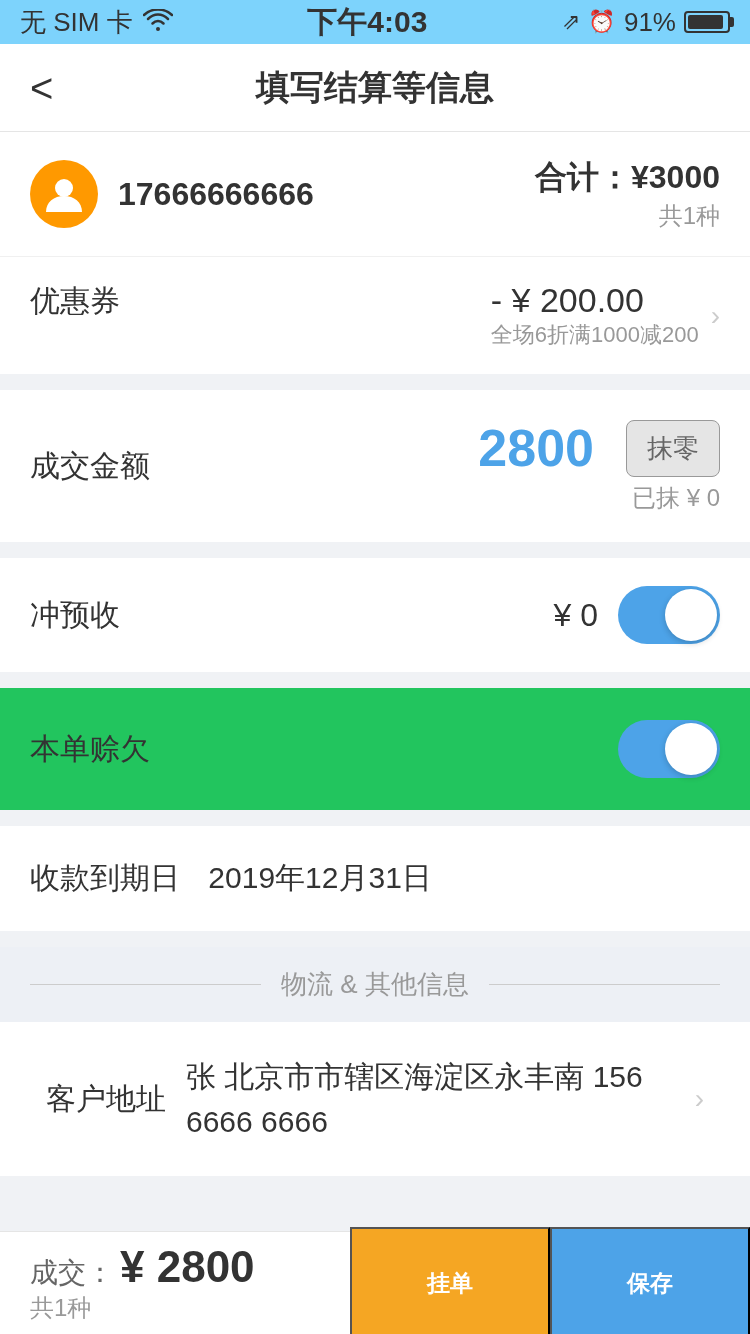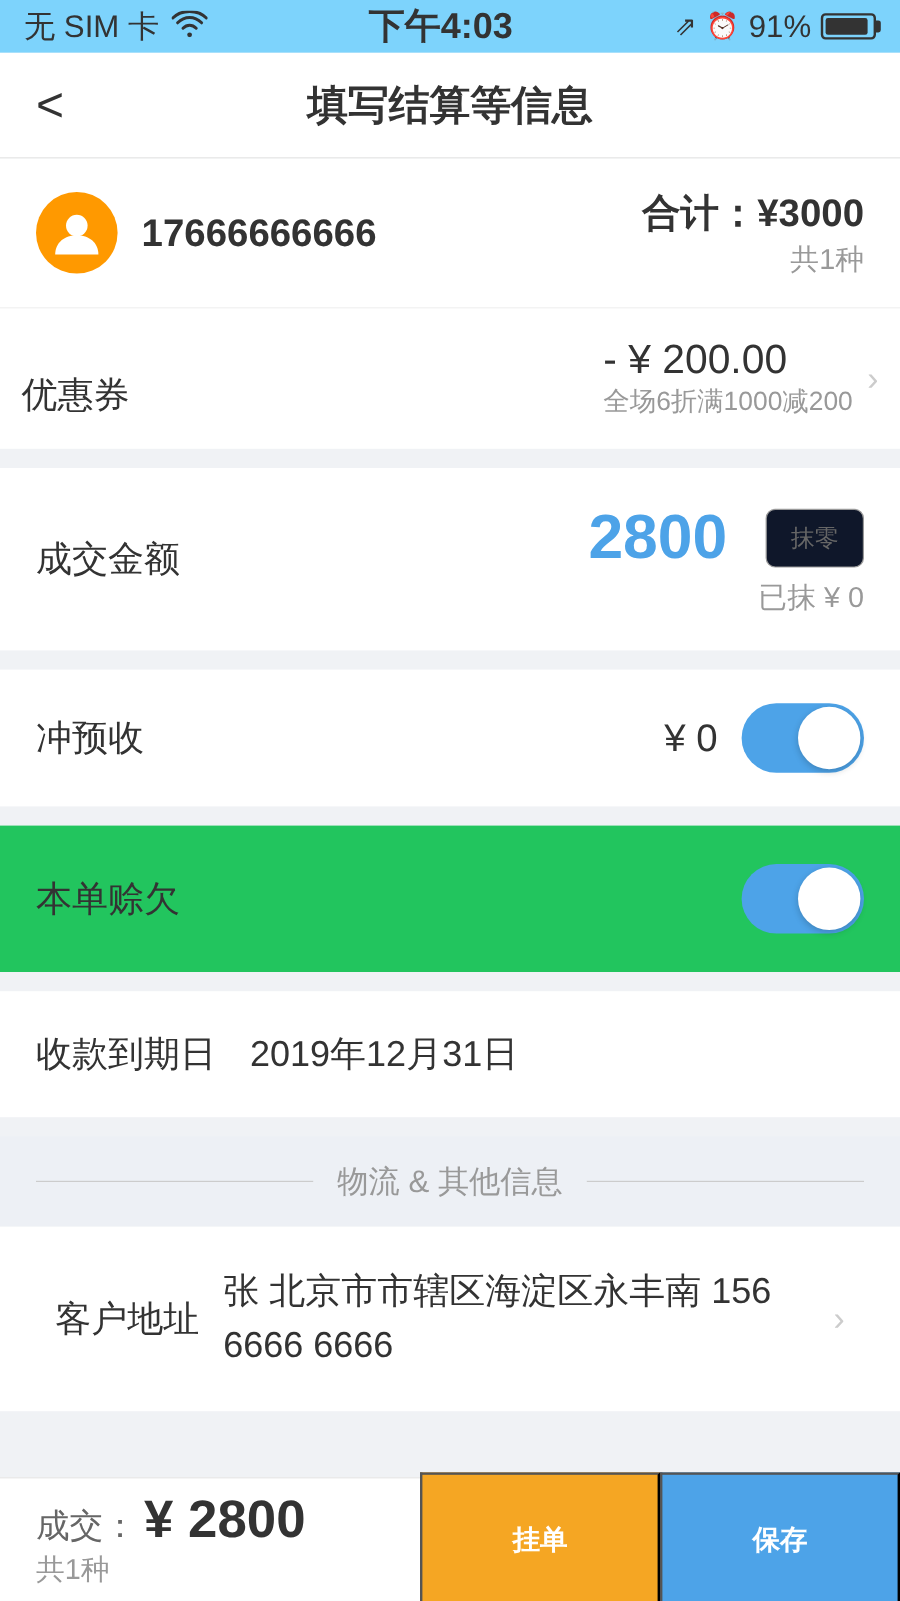--- a/index.html
+++ b/index.html
@@ -88,23 +88,23 @@
     .customer-info { display: flex; flex-direction: column; gap: 6px; }
     .customer-phone { font-size: 32px; font-weight: 600; color: #333; }
     .customer-debt { font-size: 24px; color: #999; }
     .customer-right { text-align: right; }
     .total-amount { font-size: 32px; font-weight: 600; color: #333; }
     .total-count { font-size: 24px; color: #999; }
 
     
     .coupon-row {
       display: flex;
-      align-items: flex-end;
-      justify-content: space-between;
-      padding: 24px 18px;
+      align-items: flex-start;
+      justify-content: space-between;
+      padding: 24px 30px;
       border-top: 1px solid #f0f0f0;
     }
     .coupon-label { font-size: 30px; color: #333; }
     .coupon-right { display: flex; align-items: center; gap: 12px; }
     .coupon-discount { font-size: 34px; color: #333; font-weight: 500; }
     .coupon-desc { font-size: 22px; color: #999; text-align: right; }
     .arrow-right { font-size: 28px; color: #ccc; }
 
     
     .amount-section {
@@ -119,23 +119,23 @@
       border-bottom: 1px solid #f0f0f0;
     }
     .amount-row:last-child { border-bottom: none; }
     .row-label { font-size: 30px; color: #333; }
     .row-right { display: flex; align-items: center; gap: 32px; }
     .amount-value { font-size: 52px; font-weight: 700; color: #4da3e8; }
     .round-btn {
       border: 1px solid #999;
       border-radius: 8px;
       padding: 10px 20px;
-      font-size: 20px;
+      font-size: 26px;
       color: #666;
-      background: #0f172a;
+      background: #e5e5e5;
       cursor: pointer;
     }
     .amount-sub { font-size: 24px; color: #999; text-align: right; margin-top: 4px; }
 
     
     .prepay-row {
       display: flex;
       align-items: center;
       justify-content: space-between;
       padding: 28px 30px;

